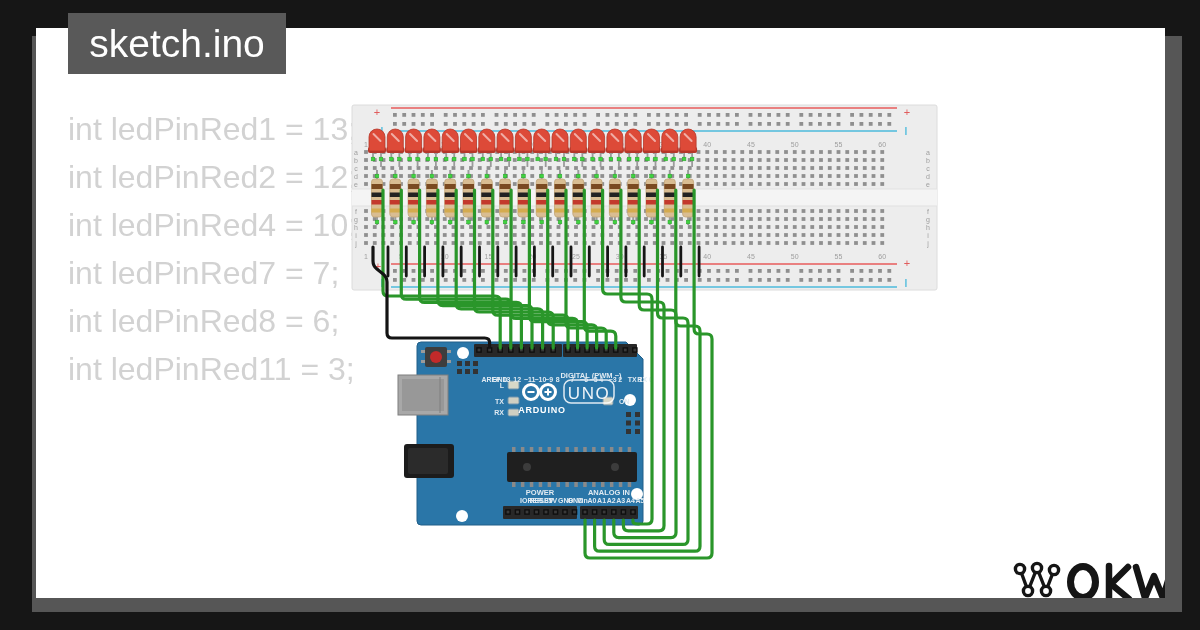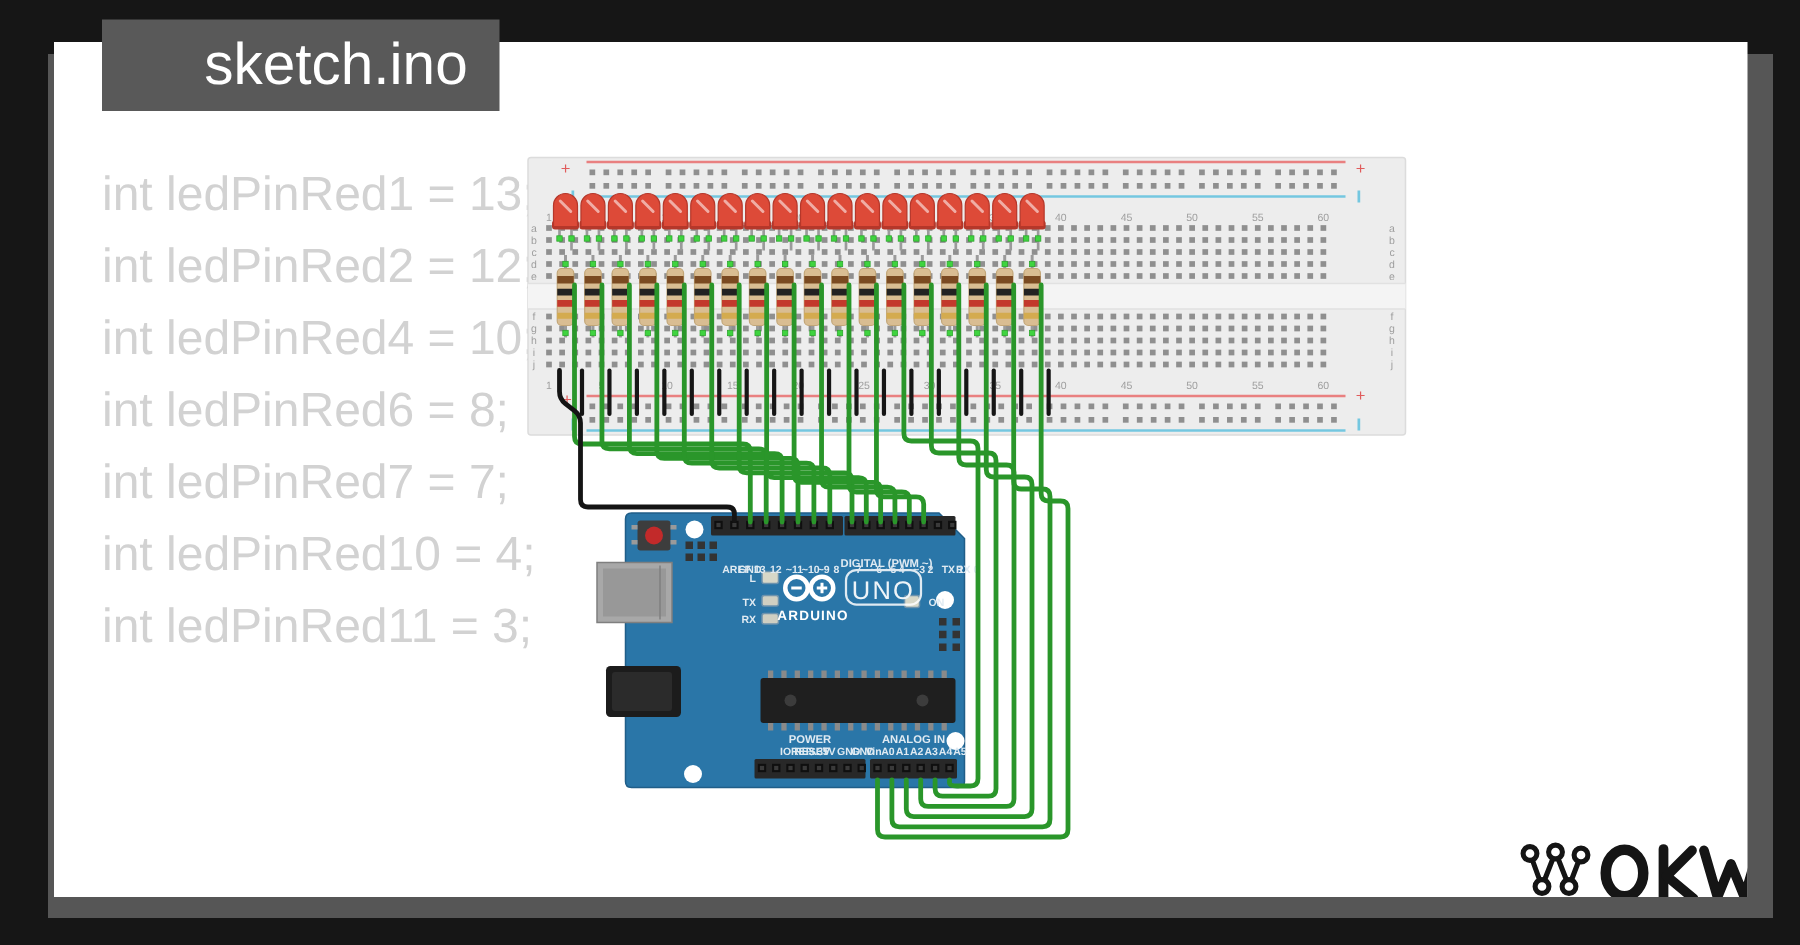--- a/index.html
+++ b/index.html
@@ -12,33 +12,32 @@
   .card{position:absolute;left:36px;top:28px;width:1129px;height:570px;background:#ffffff;overflow:hidden;z-index:2}
   .code{
     position:absolute;left:32px;top:77px;
     font-size:32px;line-height:48px;color:#d2d2d2;white-space:pre;
     font-family:"Liberation Sans",sans-serif;
   }
   .file-tab{
     position:absolute;left:68px;top:13px;width:218px;height:61px;background:#595959;
     color:#ffffff;font-size:39px;display:flex;align-items:center;justify-content:center;
     z-index:4;
-    padding-left:47px;
   }
   #circuit{position:absolute;left:0;top:0;z-index:3}
   #circuit text{font-family:"Liberation Sans",sans-serif}
   .wokwi-logo{position:absolute;left:976px;top:526px;z-index:4}
 </style>
 </head>
 <body>
 
 <div class="card-shadow"></div>
 
 <div class="card">
-  <div class="code" id="code-lines"><div>int ledPinRed1 = 13;</div><div>int ledPinRed2 = 12;</div><div>int ledPinRed4 = 10;</div><div>int ledPinRed6 = 8;</div><div>int ledPinRed7 = 7;</div><div>int ledPinRed10 = 4;</div><div>int ledPinRed11 = 3;</div></div>
+  <div class="code" id="code-lines"><div>int ledPinRed1 = 13;</div><div>int ledPinRed2 = 12;</div><div>int ledPinRed4 = 10;</div><div>int ledPinRed7 = 7;</div><div>int ledPinRed8 = 6;</div><div>int ledPinRed11 = 3;</div></div>
 
   <svg class="wokwi-logo" width="185" height="60" viewBox="0 0 185 60">
     <g stroke="#151515" fill="none" stroke-linecap="round" stroke-linejoin="round">
 
       <g stroke-width="3.4">
         <path d="M8 15 L16 37 L25 14 L34 37 L42 16"></path>
         <circle cx="8" cy="15" r="4.6" fill="#ffffff"></circle>
         <circle cx="16" cy="37" r="4.6" fill="#ffffff"></circle>
         <circle cx="25" cy="14" r="4.6" fill="#ffffff"></circle>
         <circle cx="34" cy="37" r="4.6" fill="#ffffff"></circle>

